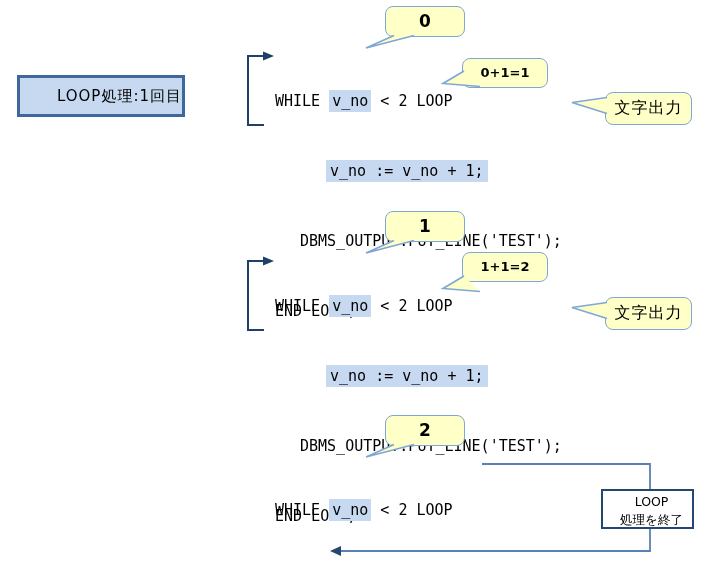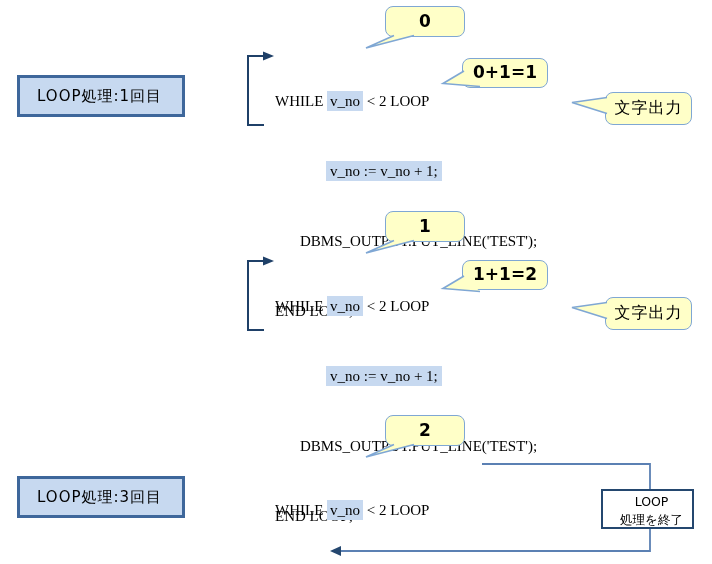--- a/index.html
+++ b/index.html
@@ -7,43 +7,42 @@
     position:relative;width:712px;height:564px;background:#ffffff;overflow:hidden;
     font-family:"DejaVu Sans",sans-serif;color:#000;
   }
   .overlay{position:absolute;left:0;top:0;width:712px;height:564px;pointer-events:none;}
   .overlay.under{z-index:0;}
   .overlay.tails{z-index:3;}
 
   .label-box{
     position:absolute;left:17px;width:168px;height:42px;box-sizing:border-box;
     background:#C7D9F0;border:3px solid #3E679B;
-    text-align:left;line-height:36px;font-size:15px;letter-spacing:1px;
+    text-align:right;line-height:36px;font-size:15px;letter-spacing:1px;
     z-index:2;
-    padding-left:17px;
   }
 
   .code{
     position:absolute;left:275px;z-index:1;
     font-family:"DejaVu Sans Mono",monospace;font-size:15px;line-height:23.4px;
     white-space:pre;
   }
-  .cl{height:23.4px;font-family:Liberation Serif, serif;}
+  .cl{height:23.4px;}
   .cl.ind2{margin-left:8px;}
   .cl.ind3{margin-left:25px;}
   .hl{background:#C7D9F0;padding:2px 3px;}
   .hl.line{padding:2px 4px;margin-left:43px;}
 
   .bubble{
     position:absolute;box-sizing:border-box;z-index:2;
     background:#FFFFC8;border:1.6px solid #7FA7D4;border-radius:8px;
     text-align:center;
   }
   .bubble.counter{left:385px;width:80px;height:31px;line-height:28px;font-size:17px;font-weight:bold;}
-  .bubble.calc{left:462px;width:86px;height:30px;line-height:27px;font-size:17px;font-weight:bold;}
+  .bubble.calc{left:462px;width:86px;height:30px;line-height:27px;font-size:13px;font-weight:bold;}
   .bubble.output{left:605px;width:87px;height:33px;line-height:30px;font-size:16px;letter-spacing:1px;}
 
   .end-box{
     position:absolute;left:601px;top:489px;width:93px;height:40px;box-sizing:border-box;
     background:#ffffff;border:2px solid #24476F;z-index:2;
     text-align:center;font-size:12.5px;line-height:1.42;padding-top:2px;padding-left:8px;
   }
 </style>
 </head>
 <body>
@@ -77,24 +76,23 @@
 
 
   <div class="code" style="top:248px">
     <div class="cl"><span>WHILE </span><span class="hl">v_no</span><span> &lt; 2 LOOP</span></div>
     <div class="cl ind2"><span class="hl line">v_no := v_no + 1;</span></div>
     <div class="cl ind3">DBMS_OUTPUT.PUT_LINE('TEST');</div>
     <div class="cl">END LOOP;</div>
   </div>
 
   <div class="bubble counter" style="top:211px">1</div>
-  <div class="bubble calc" style="top:260px">1+1=2</div>
+  <div class="bubble calc" style="top:252px">1+1=2</div>
   <div class="bubble output" style="top:297px">文字出力</div>
 
-  <div class="label-box" style="top:476px">LOOP処理:3回目</div>
 
   <div class="code" style="top:452px">
     <div class="cl"><span>WHILE </span><span class="hl">v_no</span><span> &lt; 2 LOOP</span></div>
     
     
     
   </div>
 
   <div class="bubble counter" style="top:415px">2</div>
 

